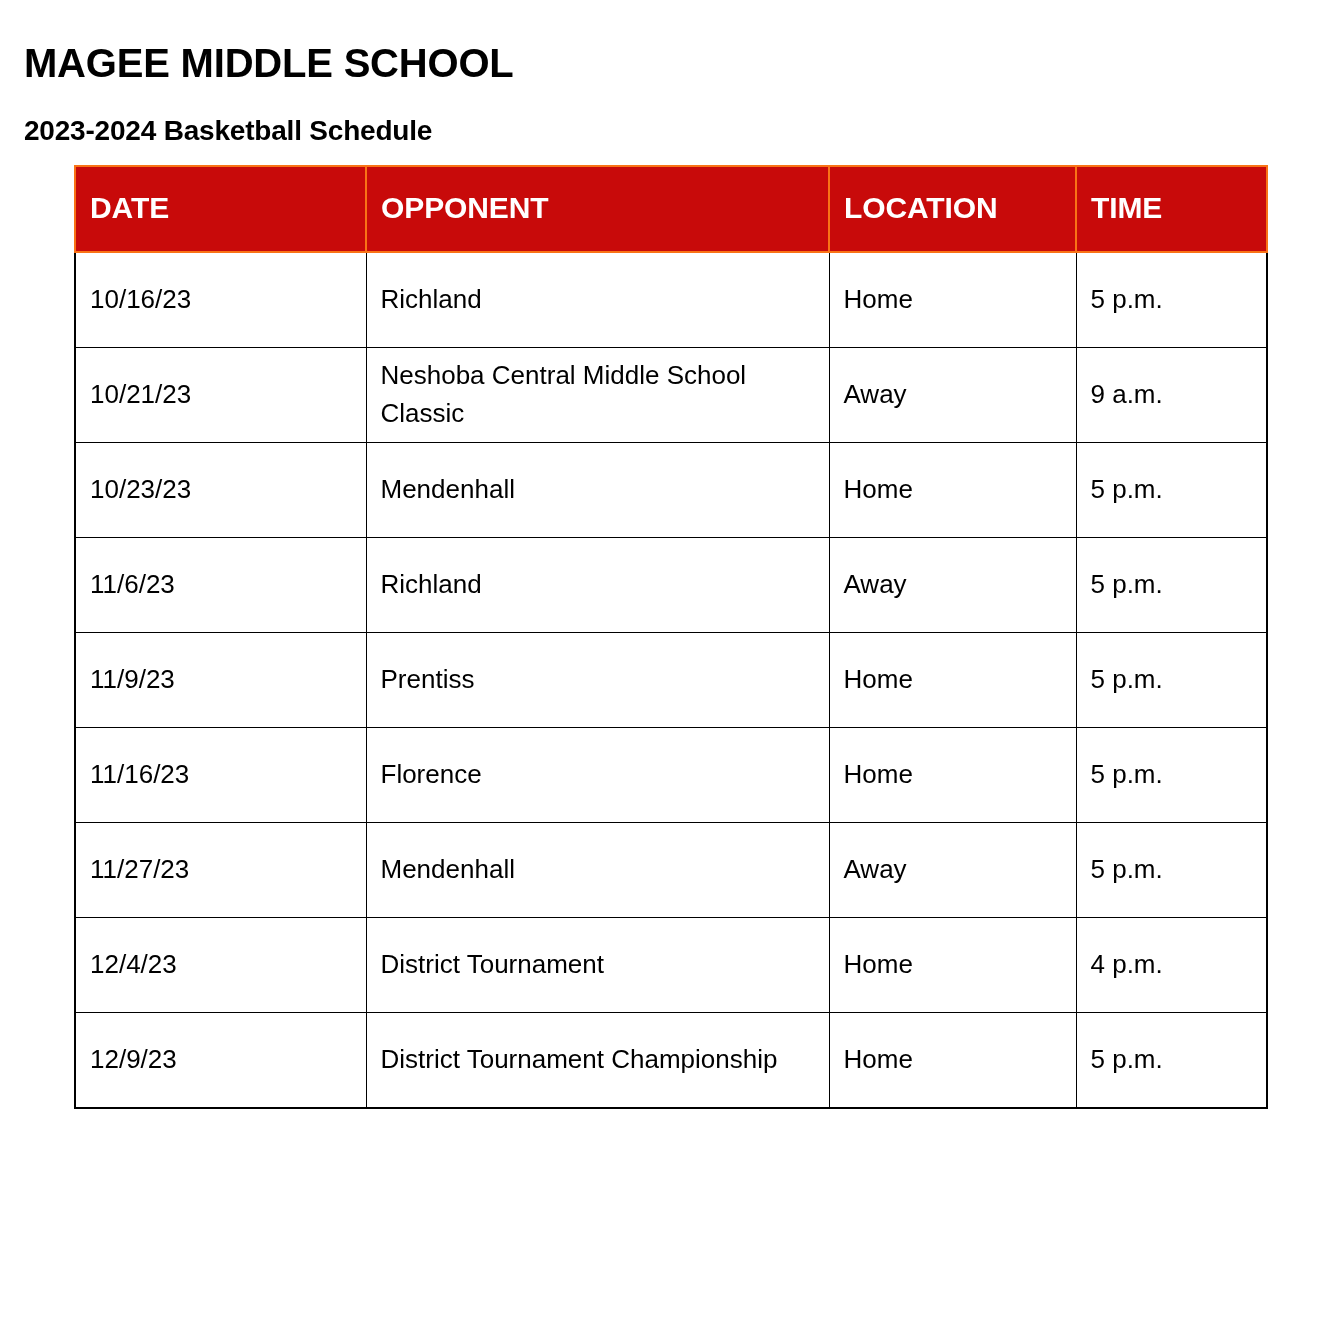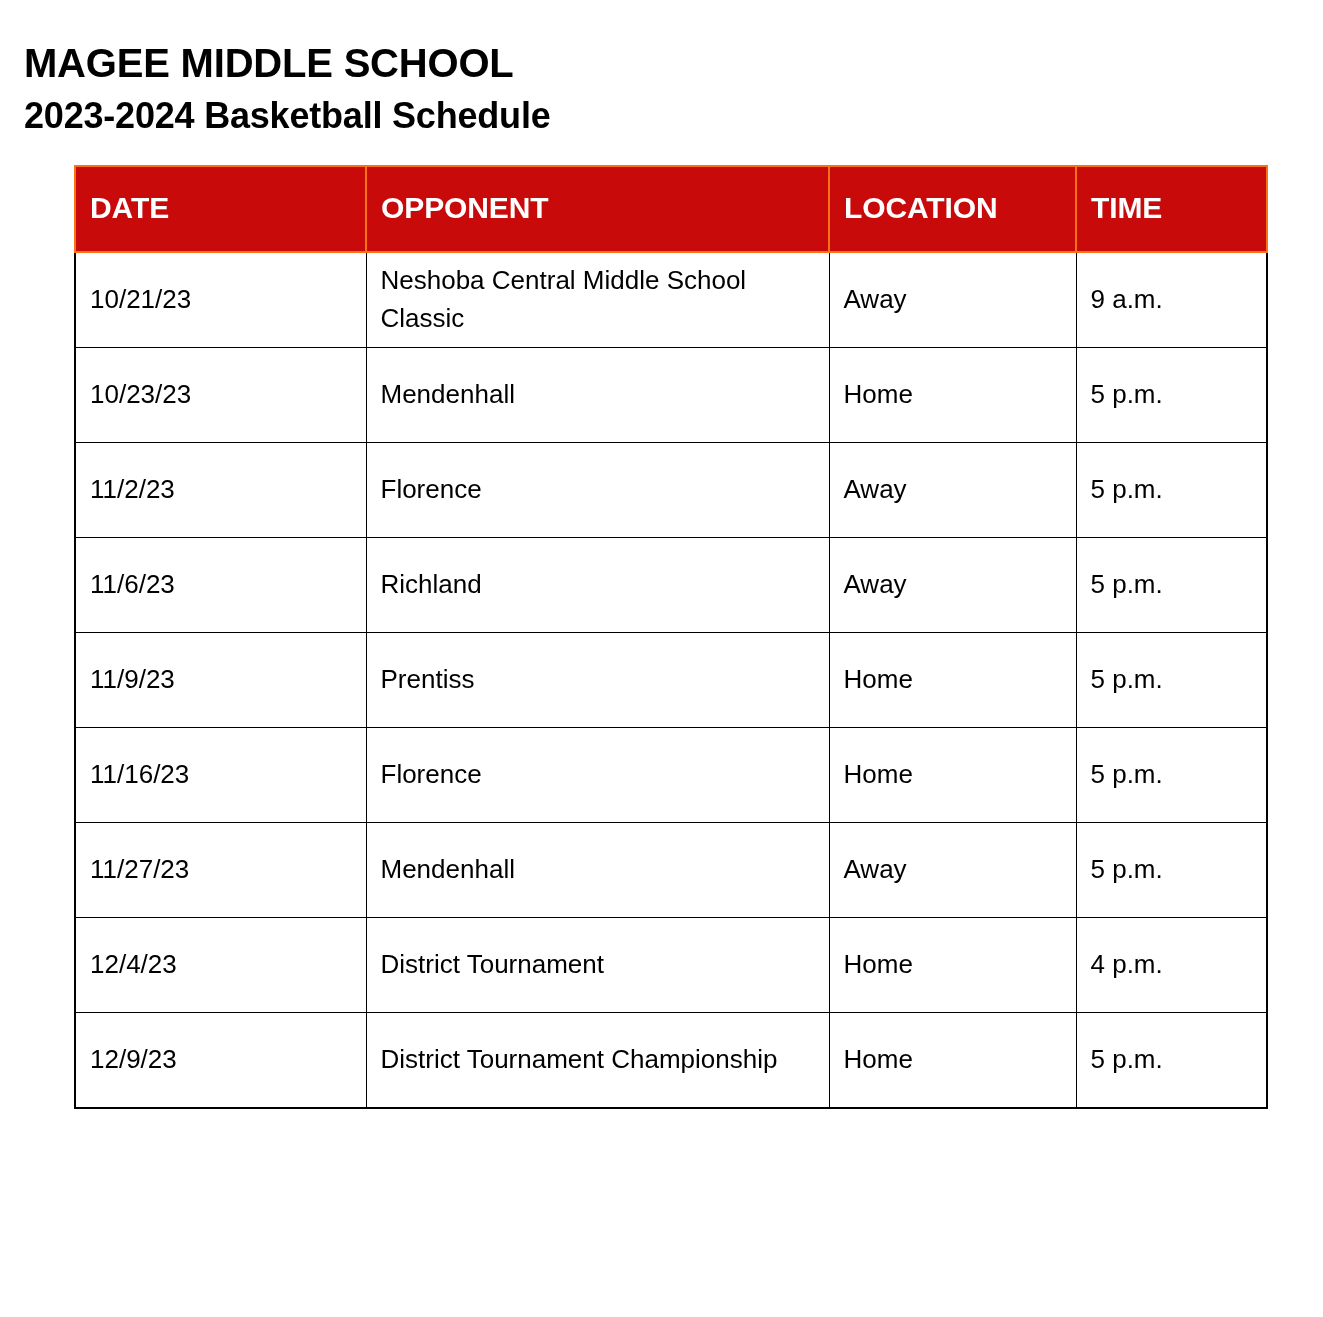--- a/index.html
+++ b/index.html
@@ -27,26 +27,26 @@
     line-height: 1.28;
   }
   .title-line1 {
     font-size: 40px;
     font-weight: bold;
     letter-spacing: -0.2px;
     white-space: nowrap;
     display: block;
   }
   .title-line2 {
-    font-size: 36px;
+    font-size: 28px;
     font-weight: bold;
     letter-spacing: -0.2px;
     white-space: nowrap;
     display: block;
-    margin-top: 4px;
+    margin-top: 24px;
   }
   .sched-wrap {
     position: absolute;
     left: 74px;
     top: 165px;
     width: 1192px;
   }
   table.schedule {
     width: 1192px;
     border-collapse: collapse;
@@ -105,42 +105,42 @@
       <thead>
         <tr>
           <th>DATE</th>
           <th>OPPONENT</th>
           <th>LOCATION</th>
           <th>TIME</th>
         </tr>
       </thead>
       <tbody>
 
+        <tr class="std-row">
+          <td>10/16/23</td>
+          <td>Richland</td>
+          <td>Home</td>
+          <td>5 p.m.</td>
+        </tr>
 
 
         <tr class="tall-row">
           <td>10/21/23</td>
           <td>Neshoba Central Middle School Classic</td>
           <td>Away</td>
           <td>9 a.m.</td>
         </tr>
 
         <tr class="std-row">
           <td>10/23/23</td>
           <td>Mendenhall</td>
           <td>Home</td>
           <td>5 p.m.</td>
         </tr>
 
-        <tr class="std-row">
-          <td>11/2/23</td>
-          <td>Florence</td>
-          <td>Away</td>
-          <td>5 p.m.</td>
-        </tr>
 
         <tr class="std-row">
           <td>11/6/23</td>
           <td>Richland</td>
           <td>Away</td>
           <td>5 p.m.</td>
         </tr>
 
         <tr class="std-row">
           <td>11/9/23</td>

